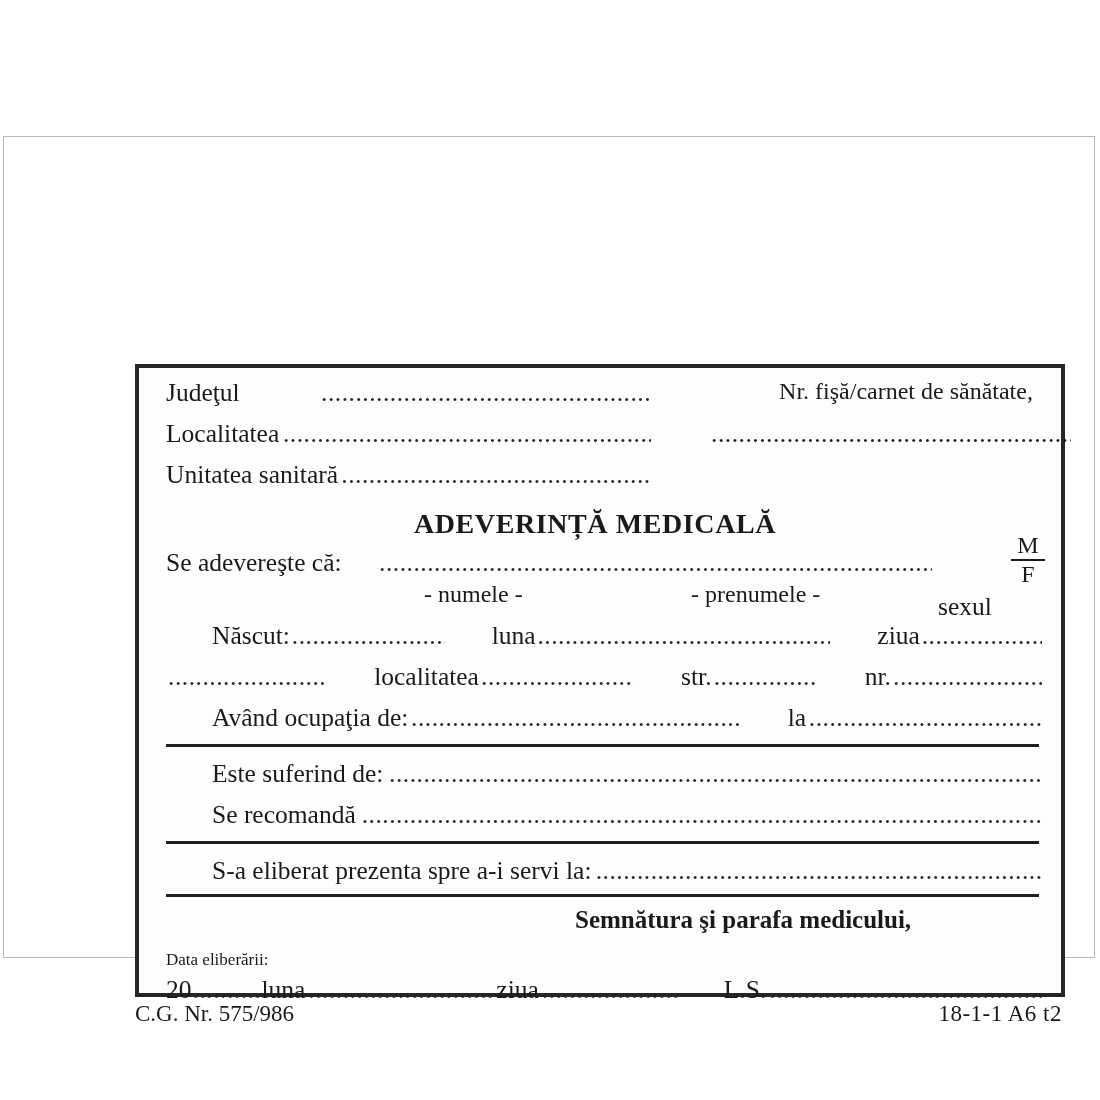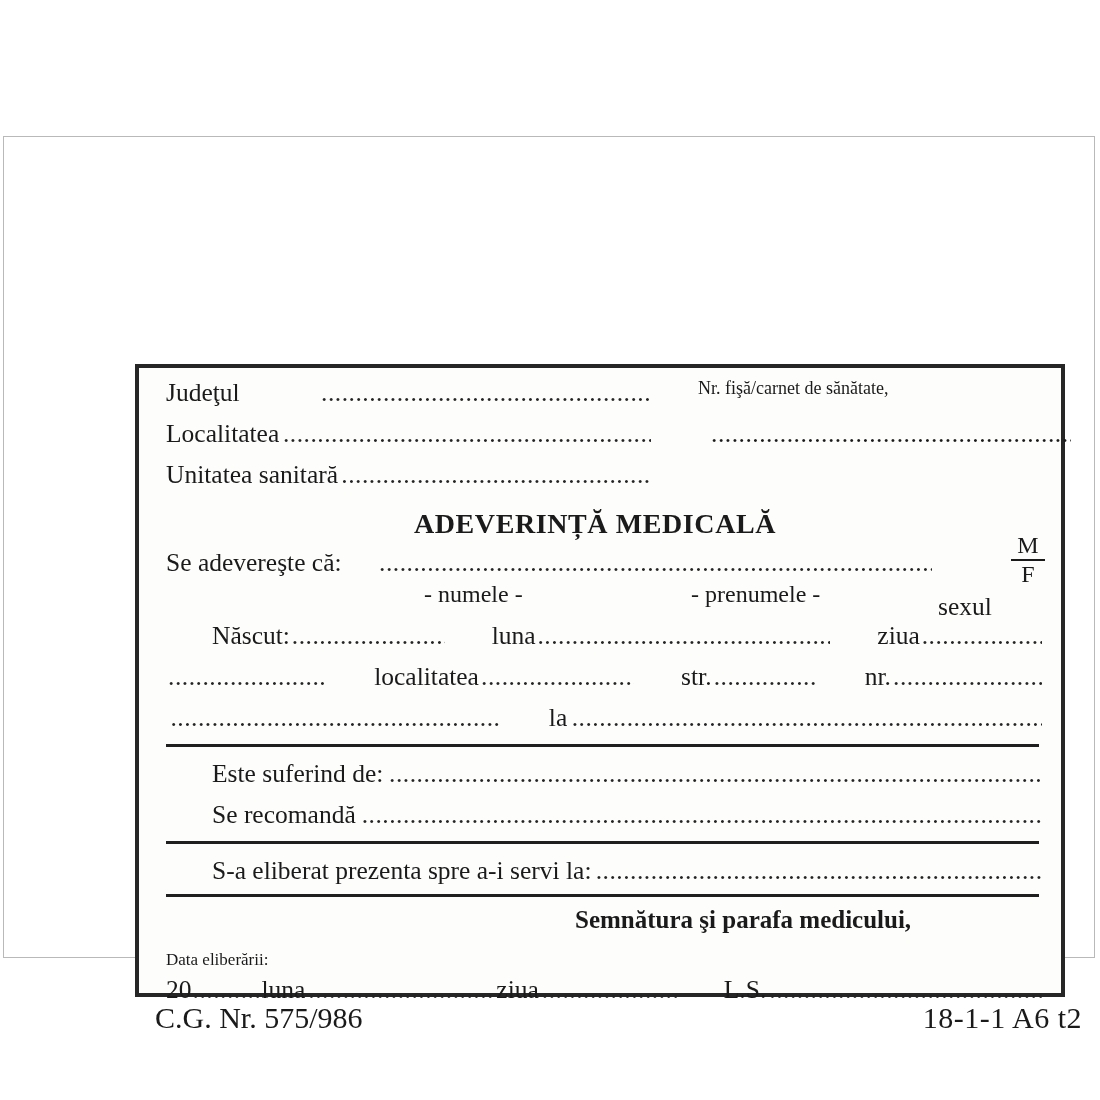--- a/index.html
+++ b/index.html
@@ -79,24 +79,25 @@
     width: 485px;
     font-size: 25.5px;
     white-space: nowrap;
   }
   #hdr-r1 { top: 0px; gap: 39px; }
   #hdr-r2 { top: 41px; }
   #hdr-r3 { top: 82px; }
 
   #fisa-label {
     position: absolute;
-    left: 532px;
+    left: 560px;
     top: 0px;
     width: 360px;
-    font-size: 18px;
+    text-align: center;
+    font-size: 24px;
     white-space: nowrap;
   }
   #fisa-dots {
     position: absolute;
     left: 545px;
     top: 41px;
     width: 360px;
     font-size: 25.5px;
     overflow: hidden;
     white-space: nowrap;
@@ -220,23 +221,22 @@
 
   
   #footer {
     position: absolute;
     left: 131px;
     top: 864px;
     width: 935px;
     display: flex;
     justify-content: space-between;
     align-items: flex-end;
-    font-size: 30px;
-    white-space: nowrap;
-    margin-left: 20px;
+    font-size: 23px;
+    white-space: nowrap;
   }
   #footer .code-right { letter-spacing: 0.5px; padding-right: 8px; }
 </style>
 </head>
 <body>
 
 <div id="page-sheet">
 
   <div id="form-box">
     <div id="form-inner">
@@ -308,20 +308,21 @@
         <span class="lbl">str.</span>
         <span class="sp"></span>
         <span class="dots" style="flex:0 0 103px;">............................................................................................................................................</span>
         <span class="sp"></span>
         <span class="lbl">nr.</span>
         <span class="sp"></span>
         <span class="dots">............................................................................................................................................</span>
       </div>
 
       <div class="row">
+        <span class="lbl">Având ocupaţia de:</span>
         <span class="sp"></span>
         <span class="dots" style="flex:0 0 328px;">............................................................................................................................................</span>
         <span class="sp"></span>
         <span class="lbl">la</span>
         <span class="sp"></span>
         <span class="dots">............................................................................................................................................</span>
       </div>
 
       <div class="rule"></div>
 

